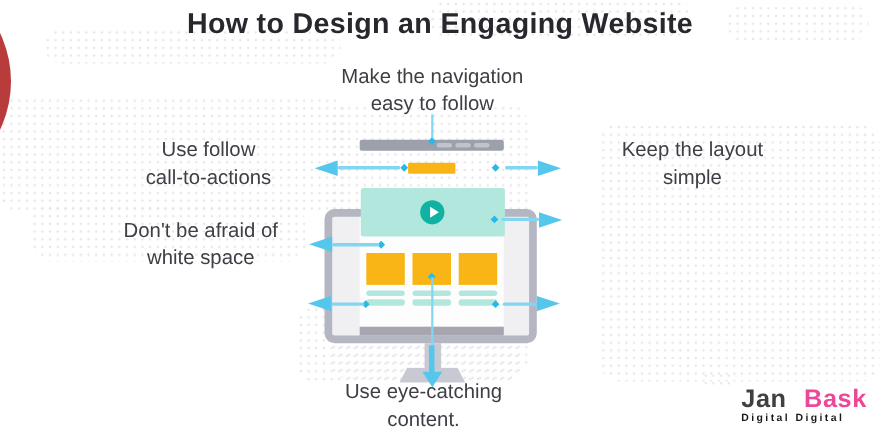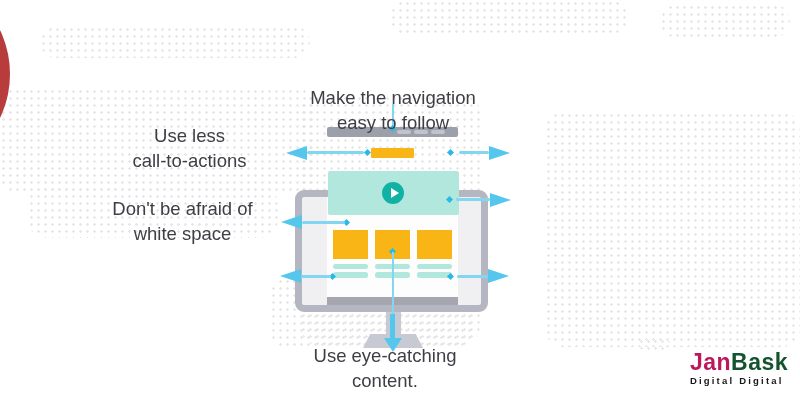--- a/index.html
+++ b/index.html
@@ -16,21 +16,21 @@
   }
   
   .red-blob { position:absolute; left:-194px; top:-28px; width:204px; height:204px;
     border-radius:50%; background:#b93c3c; z-index:1; }
   
   .title { position:absolute; top:6px; left:0; right:0; text-align:center;
     font-size:26px; font-weight:700; color:#27272e; letter-spacing:.3px; z-index:5; }
   
   .callout { position:absolute; font-size:18.5px; line-height:1.33; color:#3e3e45;
     text-align:center; white-space:pre-line; z-index:5; }
-  .c-top    { left:240px; top:57px;  width:306px;margin-top:29px; }
+  .c-top    { left:240px; top:57px;  width:306px; }
   .c-left1  { left:62px;  top:124px; width:255px; }
   .c-left2  { left:55px;  top:197px; width:255px; }
   .c-left3  { left:40px;  top:260px; width:255px; }
   .c-right1 { left:502px; top:124px; width:255px; }
   .c-right2 { left:503px; top:194px; width:255px; }
   .c-right3 { left:503px; top:260px; width:255px; }
   .c-bottom { left:235px; top:344px; width:300px; }
   
   .frame { position:absolute; left:295px; top:190px; width:193px; height:122px;
     border:7px solid #b4b6c1; border-radius:9px; background:#f0f0f3; z-index:2; }
@@ -63,49 +63,52 @@
     border-bottom:7px solid transparent; border-right:21px solid #55c6ec; z-index:4; }
   .ah-right { position:absolute; width:0; height:0; border-top:7px solid transparent;
     border-bottom:7px solid transparent; border-left:21px solid #55c6ec; z-index:4; }
   .ah-down { position:absolute; width:0; height:0; border-left:9px solid transparent;
     border-right:9px solid transparent; border-top:14px solid #55c6ec; z-index:4; }
   .cdot { position:absolute; width:5px; height:5px; background:#2ab9e7;
     transform:rotate(45deg); z-index:4; }
   
   .logo { position:absolute; right:12px; top:350px; z-index:5; }
   .logo-name { font-size:23px; font-weight:700; letter-spacing:.5px; line-height:1.05; }
-  .logo-jan { color:#be185d; }
-  .logo-bask { color:#14532d; }
+  .logo-jan { color:#404040; }
+  .logo-bask { color:#ec4899;margin-left:16px; }
   .logo-tagline { font-size:9.5px; font-weight:700; letter-spacing:2.2px;
     color:#18181a; margin-top:1px; }
 </style>
 </head>
 <body>
 
 <div class="canvas">
 
   <div class="dots" style="left:390px; top:0; width:240px; height:34px;"></div>
   <div class="dots" style="left:660px; top:4px; width:130px; height:34px;"></div>
   <div class="dots" style="left:40px; top:26px; width:270px; height:32px;"></div>
   <div class="dots" style="left:0; top:88px; width:315px; height:105px;"></div>
   <div class="dots" style="left:28px; top:186px; width:250px; height:52px;"></div>
   <div class="dots" style="left:300px; top:95px; width:180px; height:250px;"></div>
   <div class="dots" style="left:545px; top:112px; width:255px; height:235px;"></div>
   <div class="dots" style="left:270px; top:278px; width:205px; height:70px;"></div>
   <div class="dots" style="left:638px; top:338px; width:32px; height:12px;"></div>
 
   <div class="red-blob"></div>
 
+  <div class="title">How to Design an Engaging Website</div>
 
   <div class="callout c-top">Make the navigation
 easy to follow</div>
-  <div class="callout c-left1">Use less
+  <div class="callout c-left1">Use follow
 call-to-actions</div>
   <div class="callout c-left2">Don't be afraid of
 white space</div>
+  <div class="callout c-right1">Keep the layout
+simple</div>
   <div class="callout c-bottom">Use eye-catching
 content.</div>
 
   <div class="frame"></div>
   <div class="screen-white"></div>
   <div class="footer-bar"></div>
   <div class="stand-neck"></div>
   <div class="stand-base"></div>
 
   <div class="navbar">

